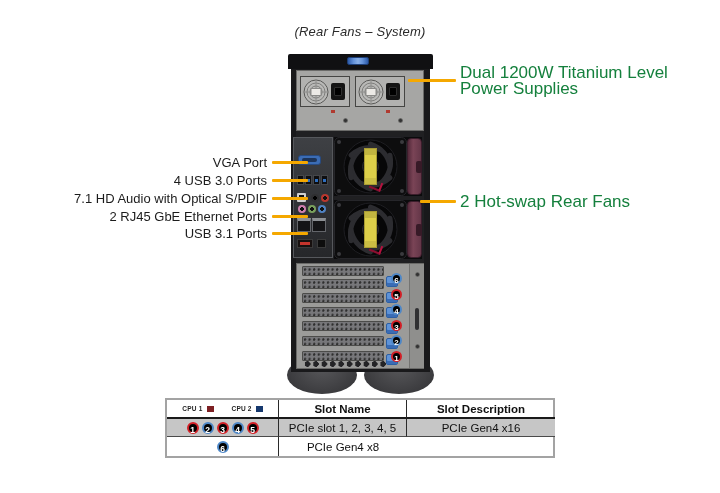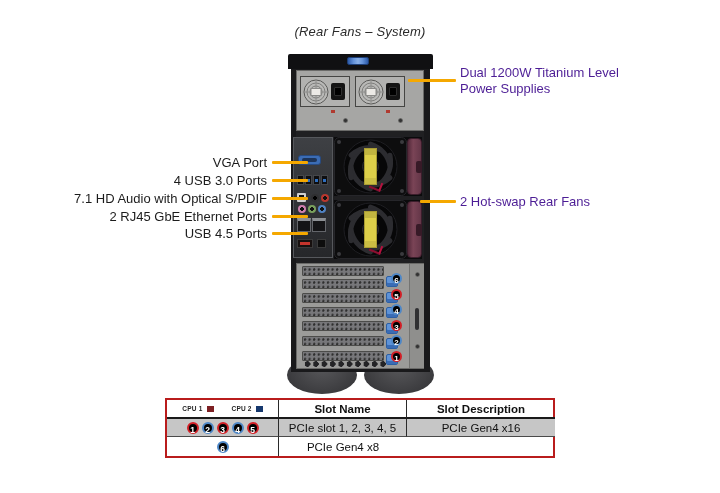--- a/index.html
+++ b/index.html
@@ -8,21 +8,21 @@
 
   .title { position:absolute; left:0; top:24px; width:720px; text-align:center;
            font-size:13px; font-style:italic; color:#2b2b2b; letter-spacing:.2px; }
 
   
   .co-left { position:absolute; right:412px; height:16px; display:flex; align-items:center; gap:5px; z-index:12; }
   .co-left .lbl { font-size:13px; color:#1c1c1c; white-space:nowrap; }
   .co-line { height:3px; background:#F5A800; border-radius:1px; }
   .co-left .co-line { width:36px; }
   .co-right-line { position:absolute; height:3px; background:#F5A800; border-radius:1px; z-index:12; }
-  .co-right-text { position:absolute; font-size:13px; color:#4c1d95; line-height:16px; white-space:nowrap; z-index:12; }
+  .co-right-text { position:absolute; font-size:17px; color:#15803d; line-height:16px; white-space:nowrap; z-index:12; }
 
   
   .tower { position:absolute; left:288px; top:54px; width:145px; height:340px; }
   .foot { position:absolute; width:70px; height:38px; border-radius:50%;
           background:radial-gradient(ellipse at 50% 28%, #58585b, #3a3a3d 75%); z-index:1; }
   .body { position:absolute; left:3px; top:14px; width:139px; height:304px; background:#19191b; z-index:2; }
   .cap { position:absolute; left:0; top:0; width:145px; height:15px; background:#101012;
          border-radius:2px 2px 0 0; z-index:5; }
   .cap-handle { position:absolute; left:59px; top:3px; width:22px; height:8px; border-radius:2px;
          background:linear-gradient(90deg,#2c5aa8,#6593da 28%,#88afe6 50%,#6593da 72%,#2c5aa8);
@@ -81,21 +81,21 @@
   .ring-blue { border-color:#4E87C7; }
   .rail { position:absolute; left:112px; top:0; width:15px; height:104px; background:#8f8f8d; border-left:1px solid #747472; }
   .rail .slit { position:absolute; left:5px; top:44px; width:4px; height:22px; background:#303032; border-radius:2px; }
   .holes { position:absolute; left:7px; top:96px; width:84px; height:8px;
          background-image:radial-gradient(circle at 3.5px 4px, #242426 2.6px, transparent 3px);
          background-size:8.4px 8px; background-repeat:repeat-x; }
 
   
   .tbl { position:absolute; left:165px; top:398px; width:390px; display:grid;
          grid-template-columns:112px 128px 148px; grid-template-rows:19px 18px 19px;
-         border:2px solid #b91c1c; background:#fff; }
+         border:2px solid #a3a3a3; background:#fff; }
   .tbl > div { display:flex; align-items:center; justify-content:center; font-size:11.5px; color:#111; }
   .c-br { border-right:1px solid #2a2a2a; }
   .hdr { font-weight:bold; font-size:12px; border-bottom:2px solid #1a1a1a; }
   .r1 { background:#c6c6c6; border-bottom:1px solid #4a4a4a; }
   .legend { gap:4px; }
   .legend .lg-t { font-size:6.5px; font-weight:bold; color:#222; letter-spacing:.2px; }
   .lg-sq { width:7px; height:6px; display:inline-block; }
   .tbadge { width:12px; height:12px; border-radius:50%; background:#000; color:#fff; font-size:8.5px;
          font-weight:bold; line-height:12px; text-align:center; flex:0 0 auto; }
   .tbadge.ring-red { border:2.5px solid #D22027; }
@@ -119,21 +119,21 @@
   </div>
   <div class="co-left" style="top:190px;">
     <span class="lbl">7.1 HD Audio with Optical S/PDIF</span>
     <span class="co-line"></span>
   </div>
   <div class="co-left" style="top:208px;text-align:center;">
     <span class="lbl">2 RJ45 GbE Ethernet Ports</span>
     <span class="co-line"></span>
   </div>
   <div class="co-left" style="top:225px;">
-    <span class="lbl">USB 4.5 Ports</span>
+    <span class="lbl">USB 3.1 Ports</span>
     <span class="co-line"></span>
   </div>
 
   <div class="co-right-line" style="left:408px; top:79px; width:48px;"></div>
   <div class="co-right-text" style="left:460px; top:65px;">
     <div>Dual 1200W Titanium Level</div>
     <div>Power Supplies</div>
   </div>
   <div class="co-right-line" style="left:420px; top:200px; width:36px;"></div>
   <div class="co-right-text" style="left:460px; top:194px;">

